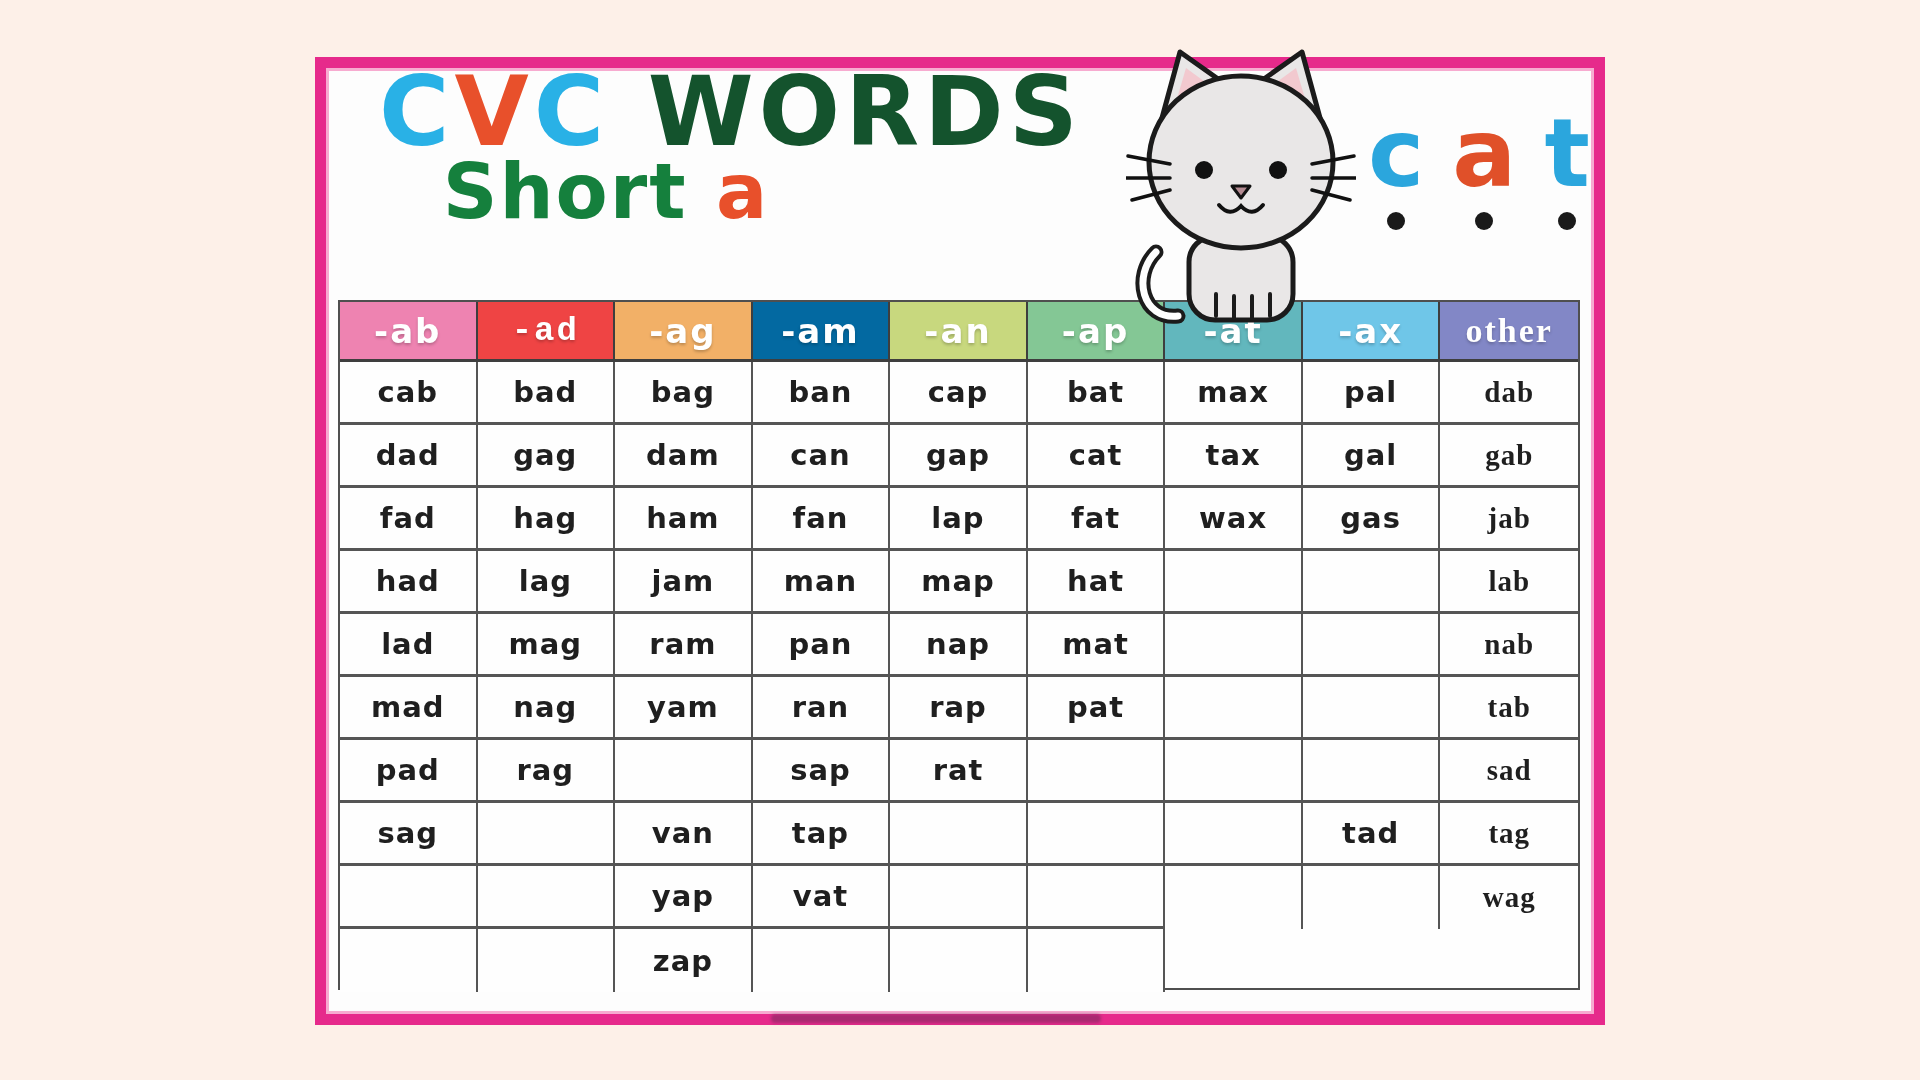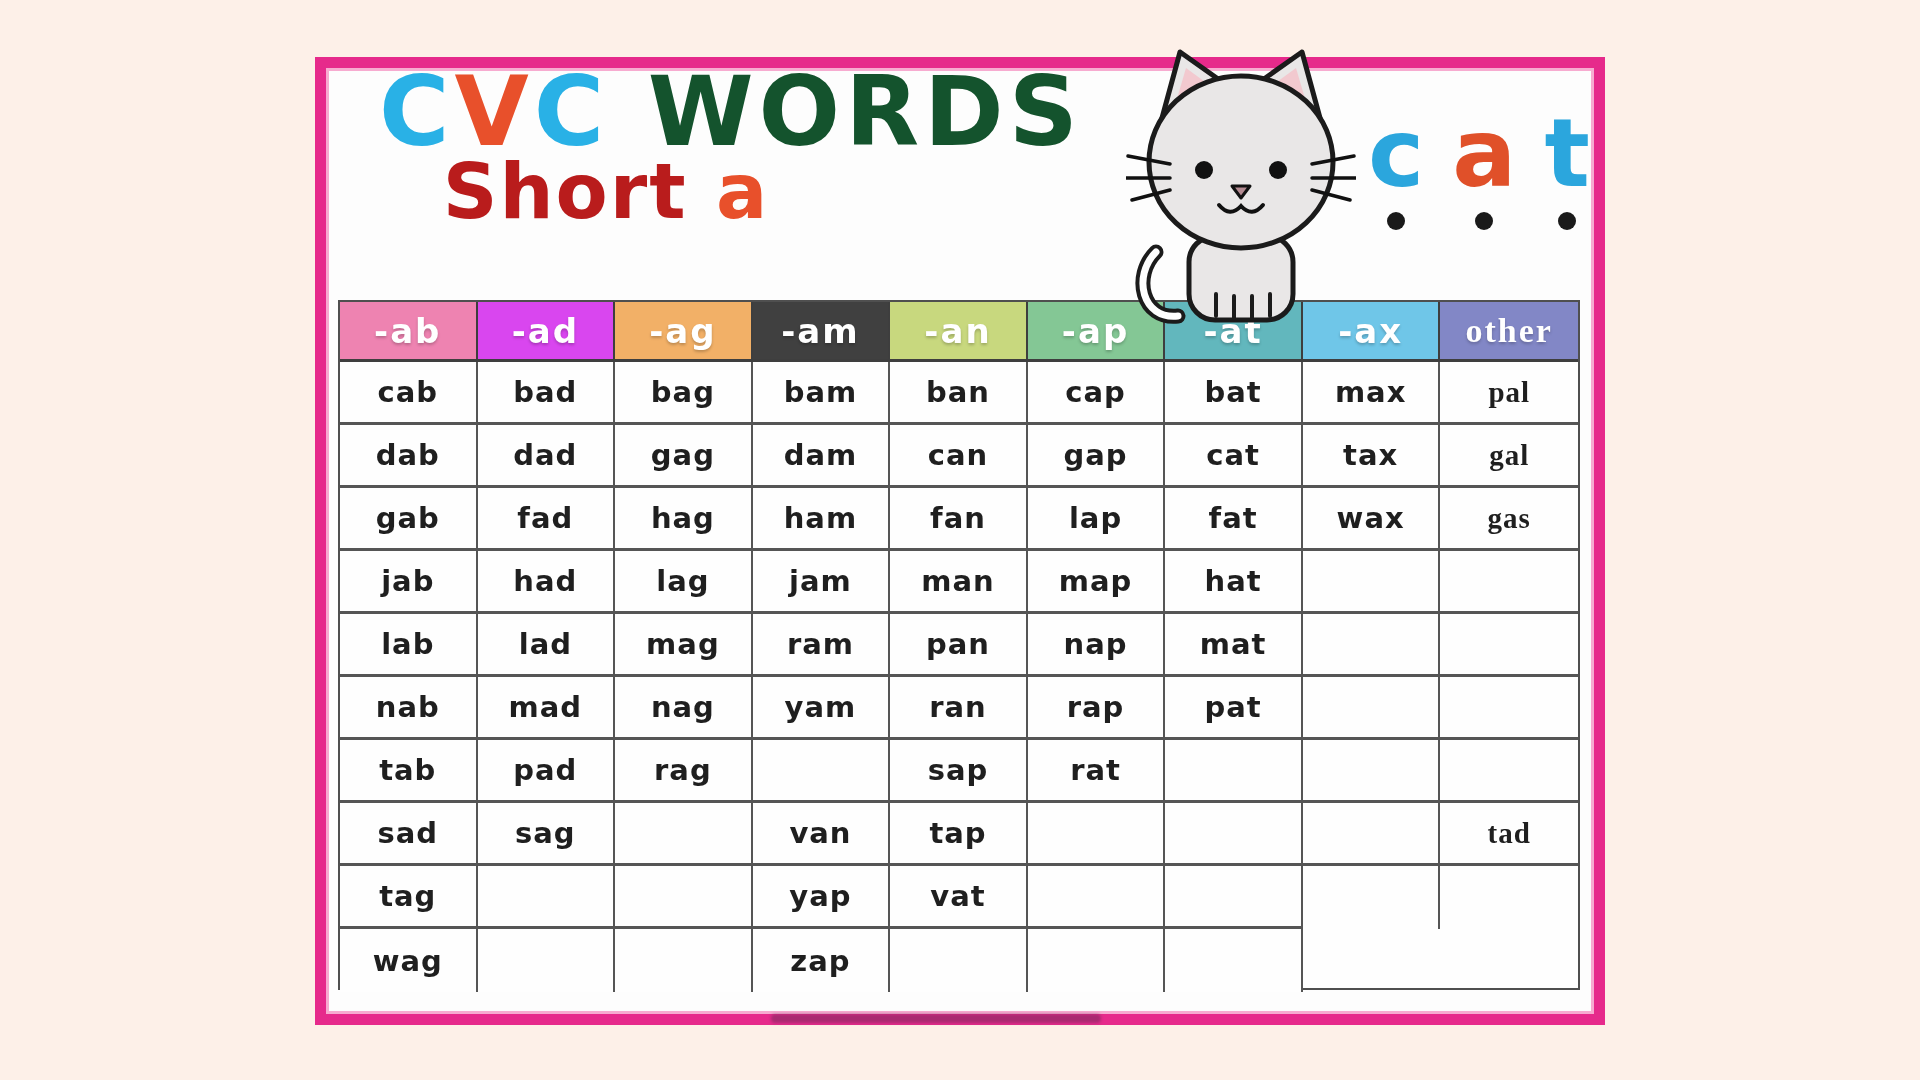--- a/index.html
+++ b/index.html
@@ -74,21 +74,21 @@
     background:#6e2a58;opacity:0.5;filter:blur(1.5px);
     z-index:8;border-radius:4px;
   }
 </style>
 </head>
 <body>
 
 <div class="poster">
 
   <div class="title"><span style="color: rgb(41, 177, 230);">C</span><span style="color: rgb(232, 80, 43);">V</span><span style="color: rgb(41, 177, 230);">C</span><span style="color: #14532d;"> WORDS</span></div>
-  <div class="subtitle"><span style="color: #b91c1c;">Short </span><span style="color: rgb(232, 80, 43);">a</span></div>
+  <div class="subtitle"><span style="color: #15803d;">Short </span><span style="color: rgb(232, 80, 43);">a</span></div>
 
   <svg class="cat" viewBox="0 0 230 300">
 
     <path d="M52,268 C16,272 6,228 30,204" fill="none" stroke="#1b1b1b" stroke-width="15" stroke-linecap="round"></path>
     <path d="M52,268 C16,272 6,228 30,204" fill="none" stroke="#fdfdfd" stroke-width="7" stroke-linecap="round"></path>
 
     <path d="M36,70 L54,4 L102,38 Z" fill="#e9e7e7" stroke="#1b1b1b" stroke-width="5" stroke-linejoin="round"></path>
     <path d="M50,54 L60,20 L86,39 Z" fill="#f2c9cf"></path>
     <path d="M194,70 L176,4 L128,38 Z" fill="#e9e7e7" stroke="#1b1b1b" stroke-width="5" stroke-linejoin="round"></path>
     <path d="M180,54 L170,20 L144,39 Z" fill="#f2c9cf"></path>
@@ -117,32 +117,31 @@
         <div class="cat-dot" style="background: rgb(26, 26, 26);"></div>
       </div>
       <div class="cat-letter-col">
         <div class="cat-letter" style="color: rgb(43, 166, 221);">t</div>
         <div class="cat-dot" style="background: rgb(26, 26, 26);"></div>
       </div>
     </div>
 
   <div class="grid">
       <div class="hcell" style="background: rgb(238, 131, 177); text-align: right;">-ab</div>
-      <div class="hcell" style="background: #d946ef;">-ad</div>
+      <div class="hcell" style="background: #ef4444; font-family: Liberation Mono, monospace;">-ad</div>
       <div class="hcell" style="background: rgb(242, 176, 103);">-ag</div>
-      <div class="hcell" style="background: #404040;">-am</div>
+      <div class="hcell" style="background: #0369a1;">-am</div>
       <div class="hcell" style="background: rgb(200, 216, 126);">-an</div>
       <div class="hcell" style="background: rgb(132, 199, 149);">-ap</div>
       <div class="hcell" style="background: rgb(98, 183, 189);">-at</div>
       <div class="hcell" style="background: rgb(111, 198, 232);">-ax</div>
       <div class="hcell" style="background: rgb(130, 135, 198);">other</div>
       <div class="wcell">cab</div>
       <div class="wcell">bad</div>
       <div class="wcell">bag</div>
-      <div class="wcell">bam</div>
       <div class="wcell">ban</div>
       <div class="wcell">cap</div>
       <div class="wcell">bat</div>
       <div class="wcell">max</div>
       <div class="wcell">pal</div>
       <div class="wcell">dab</div>
       <div class="wcell">dad</div>
       <div class="wcell">gag</div>
       <div class="wcell">dam</div>
       <div class="wcell">can</div>

